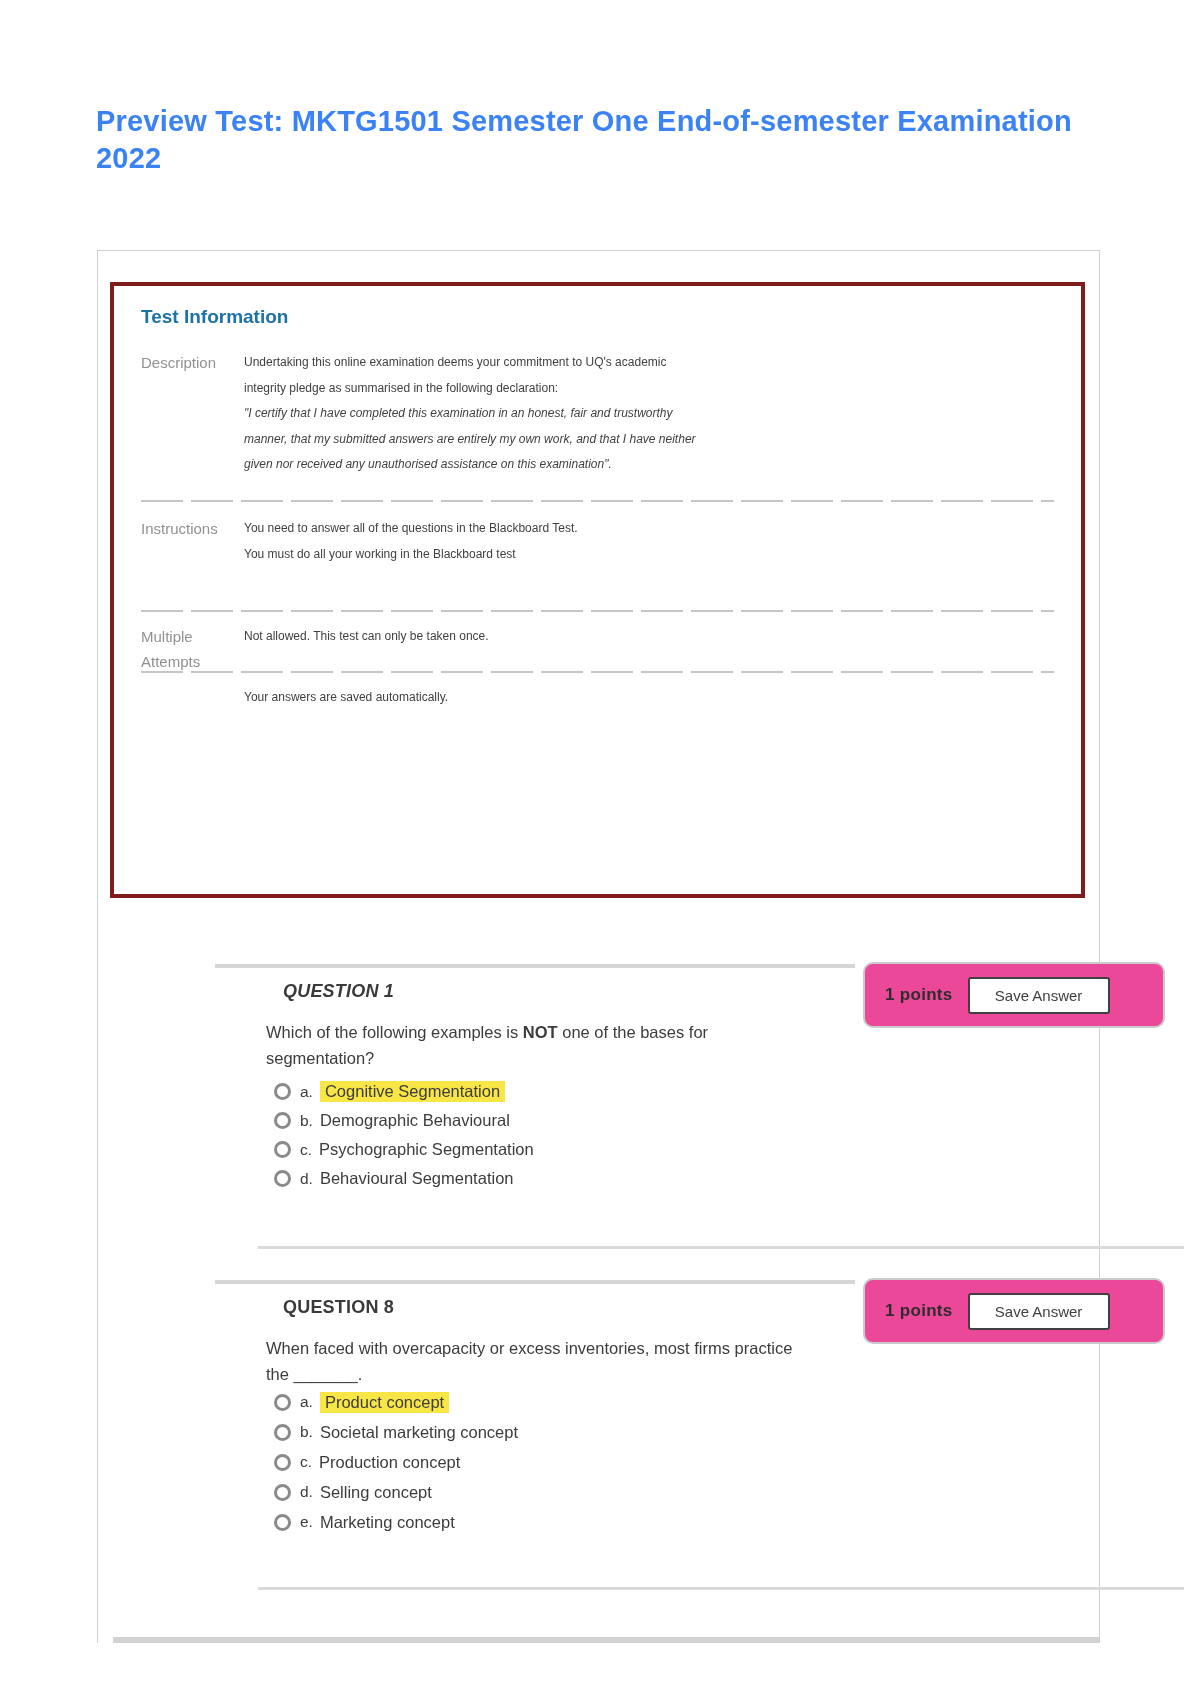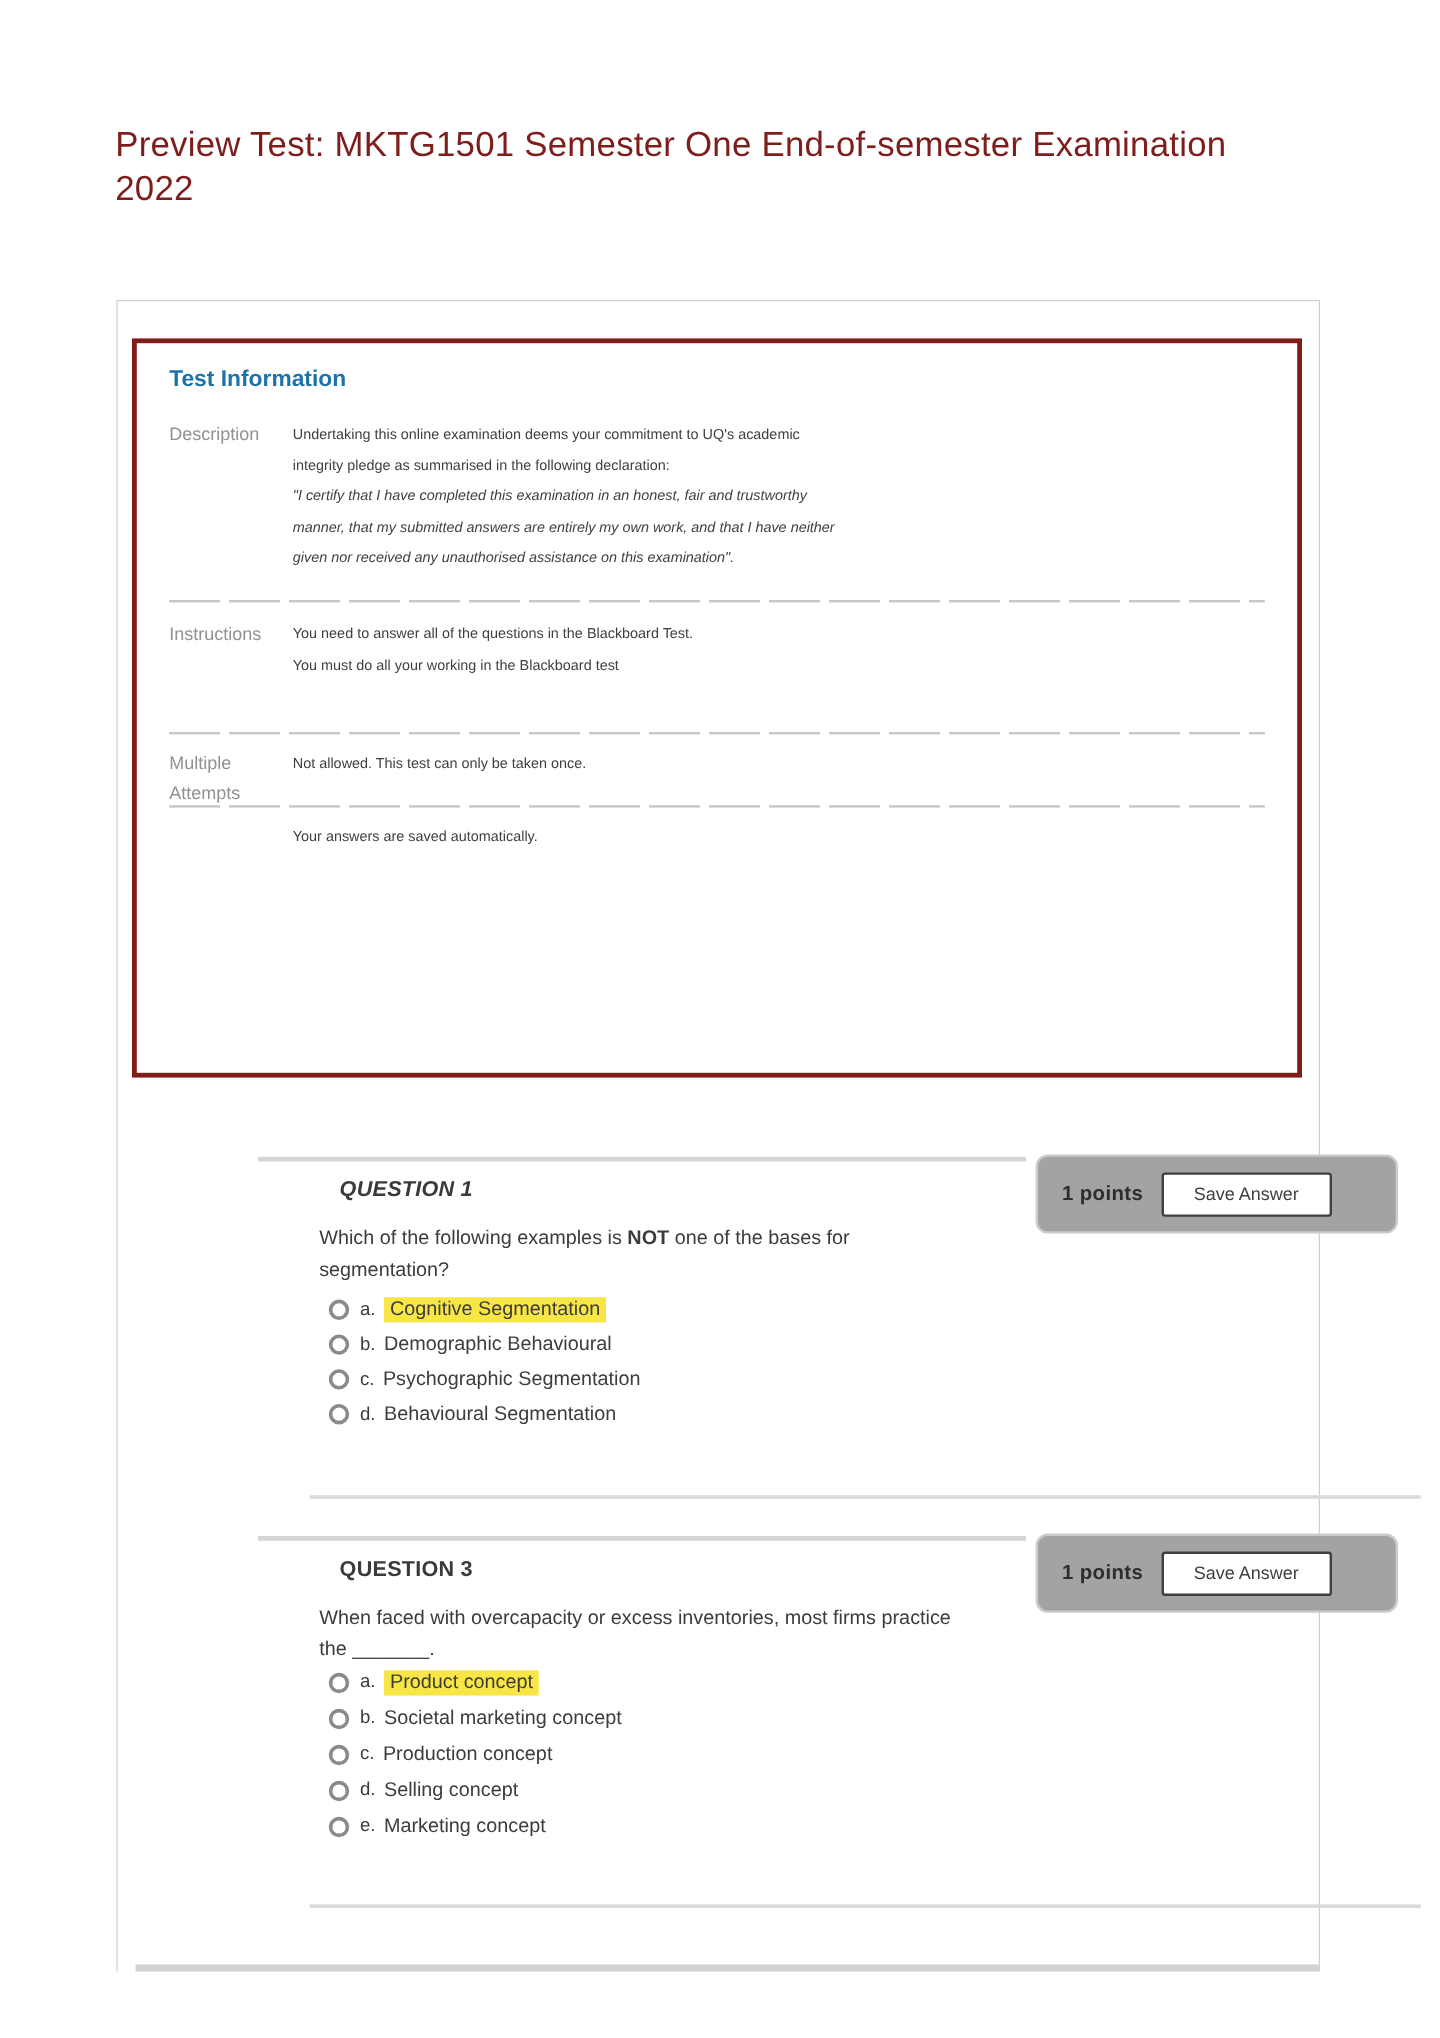--- a/index.html
+++ b/index.html
@@ -3,21 +3,21 @@
 <meta charset="utf-8">
 <style>
   html,body{margin:0;padding:0;}
   body{
     width:1200px;height:1698px;position:relative;background:#ffffff;
     font-family:"Liberation Sans",sans-serif;color:#3c3c3c;overflow:hidden;
   }
   
   .page-title{
     position:absolute;left:96px;top:84px;width:980px;
-    font-size:29px;line-height:37px;font-weight:400;color:#7f1d1d;letter-spacing:.2px;
+    font-size:29px;line-height:37px;font-weight:700;color:#3b82f6;letter-spacing:.2px;
   }
   
   .outer{
     position:absolute;left:97px;top:250px;width:1001px;height:1392px;
     border:1px solid #cfcfcf;border-bottom:none;background:#fff;
   }
   .next-block-border{
     position:absolute;left:15px;right:0;bottom:0;height:6px;background:#d2d2d2;
   }
   
@@ -38,21 +38,21 @@
   .ti-content .italic{font-style:italic;}
   .r1{height:165px;padding-top:13px;}
   .r2{height:110px;padding-top:14px;}
   .r3{height:61px;padding-top:12px;}
   .r4{height:64px;padding-top:14px;}
   .r5{height:55px;padding-top:12px;}
   
   .q-top-border{position:absolute;height:4px;background:#d6d6d6;left:117px;width:640px;}
   .points-panel{
     position:absolute;left:765px;width:302px;height:66px;box-sizing:border-box;
-    border:2px solid #cbcbcb;border-radius:10px;background:#a3a3a3;
+    border:2px solid #cbcbcb;border-radius:10px;background:#ec4899;
     display:flex;align-items:center;padding:0 0 0 20px;
   }
   .points-label{font-size:17px;font-weight:bold;color:#2d2d2d;letter-spacing:.3px;}
   .save-btn{
     margin-left:15px;width:142px;height:37px;box-sizing:border-box;
     border:2px solid #404040;border-radius:3px;background:#fff;
     font-family:"Liberation Sans",sans-serif;font-size:15px;color:#3f3f3f;
     display:flex;align-items:center;justify-content:center;cursor:pointer;
   }
   .q-heading{position:absolute;left:185px;font-size:18px;font-weight:bold;color:#3a3a3a;letter-spacing:.2px;}
@@ -145,21 +145,21 @@
       <span class="opt-label">Behavioural Segmentation</span>
     </div>
   </div>
   <div class="q-divider" style="top:995px;"></div>
 
   <div class="q-top-border" style="top:1029px;"></div>
   <div class="points-panel" style="top:1027px;">
     <span class="points-label">1 points</span>
     <button class="save-btn">Save Answer</button>
   </div>
-  <div class="q-heading" style="top:1046px;">QUESTION 3</div>
+  <div class="q-heading" style="top:1046px;">QUESTION 8</div>
   <div class="q-text" style="top:1084px;"><span>When faced with overcapacity or excess inventories, most firms practice the _______.</span><b></b><span></span></div>
   <div class="q-options q2" style="top:1136px;">
     <div class="opt-row">
       <span class="radio"></span>
       <span class="opt-letter">a.</span>
       <span class="opt-label hl">Product concept</span>
     </div>
     <div class="opt-row">
       <span class="radio"></span>
       <span class="opt-letter">b.</span>

